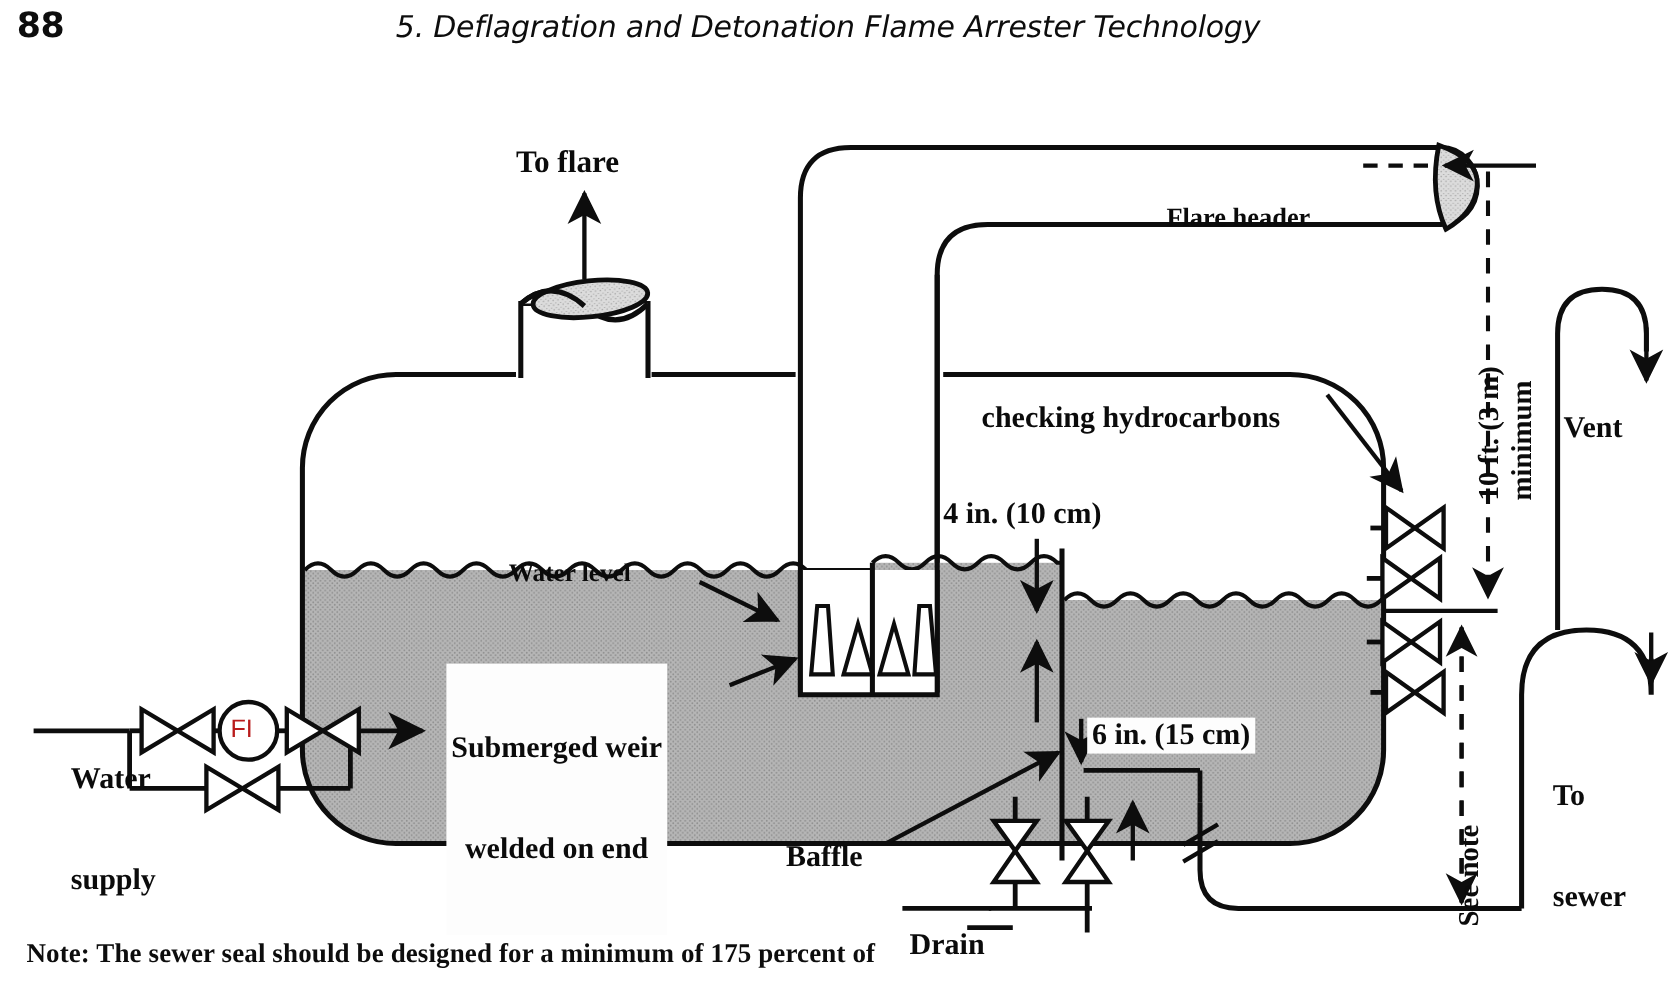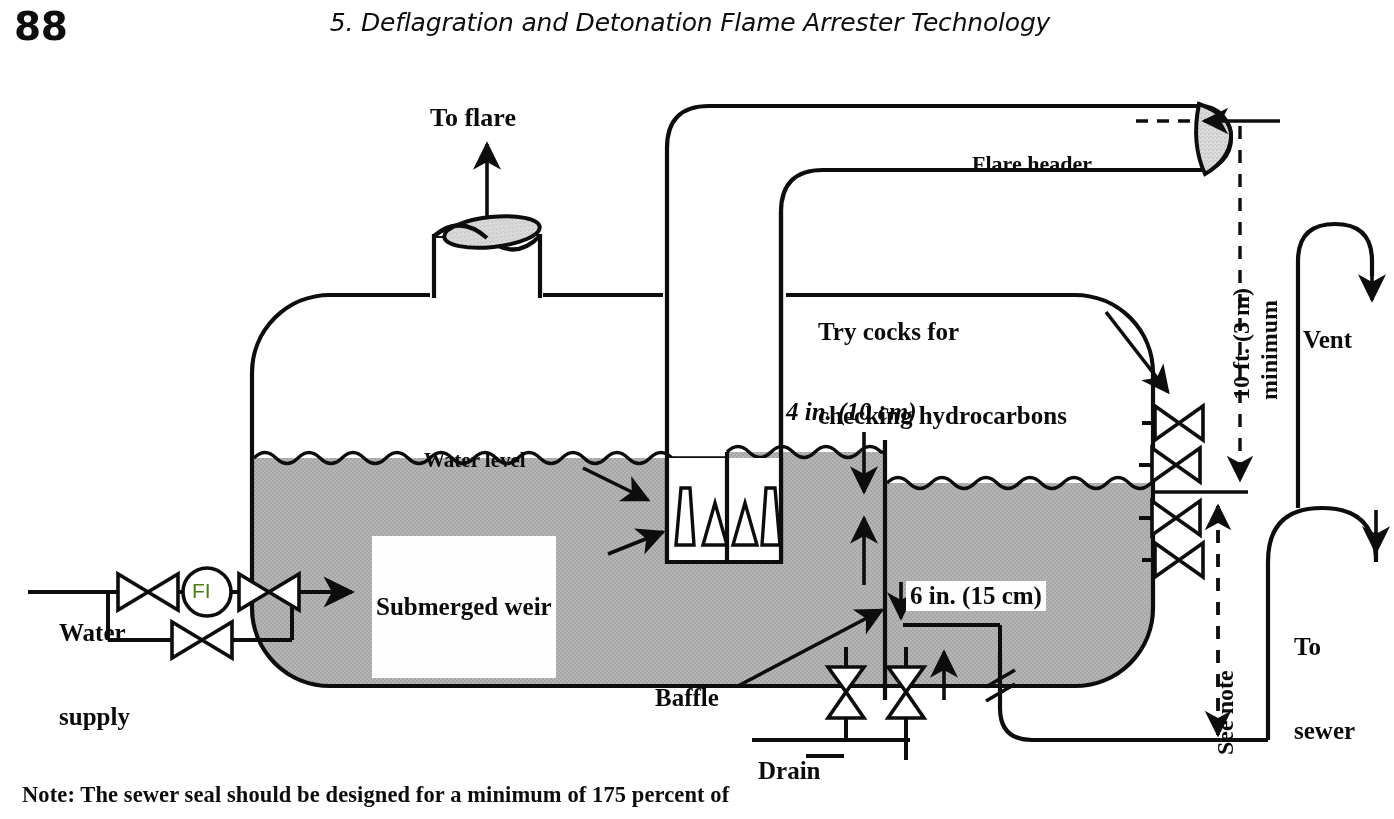--- a/index.html
+++ b/index.html
@@ -15,37 +15,37 @@
   }
   #page {
     position: absolute; inset: 0;
     width: 1394px; height: 819px;
   }
   .hdr-page-num {
     position: absolute;
     left: 14px; top: 4px;
     font-family: "DejaVu Sans", sans-serif;
     font-weight: 700;
-    font-size: 39px;
+    font-size: 29px;
     letter-spacing: -0.5px;
   }
   .hdr-title {
     position: absolute;
     left: 0; top: 8px;
     width: 1380px;
     text-align: center;
     font-family: "DejaVu Sans", sans-serif;
     font-style: italic;
     font-size: 25px;
     font-weight: 400;
     letter-spacing: -0.2px;
   }
   #figure {
     position: absolute;
-    left: 0; top: 40px;
+    left: 0; top: 57px;
     width: 1108px; height: 720px;
   }
   svg.fig { display:block; }
 
   .note {
     position: absolute;
     left: 22px; top: 782px;
     font-family: Liberation Serif, serif;
     font-weight: 700;
     font-size: 22.5px;
@@ -66,21 +66,21 @@
     background: #fdfdfd;
     padding: 1px 4px;
   }
   .vert {
     transform-origin: 0 0;
     transform: rotate(-90deg);
   }
   .t-toflare   { left: 430px;  top: 63px;  font-size: 26px; }
   .t-flarehdr  { left: 972px;  top: 112px; font-size: 22px; }
   .t-trycocks  { left: 818px;  top: 222px; font-size: 25px; }
-  .t-4in       { left: 786px;  top: 358px; font-size: 25px; font-style: italic; }
+  .t-4in       { left: 786px;  top: 358px; font-size: 25px; }
   .t-waterlvl  { left: 424px;  top: 409px; font-size: 21px; }
   .t-weir      { left: 372px;  top: 496px; font-size: 25px; text-align:center; }
   .t-6in       { left: 906px;  top: 541px; font-size: 25px; }
   .t-baffle    { left: 655px;  top: 644px; font-size: 25px; }
   .t-drain     { left: 758px;  top: 717px; font-size: 25px; }
   .t-water-sup { left: 22px;   top: 523px; font-size: 25px; margin-left: 37px; }
   .t-vent      { left: 1303px; top: 286px; font-size: 25px; }
   .t-sewer     { left: 1294px; top: 537px; font-size: 25px; }
   .t-10ft      { left: 1228px; top: 360px; font-size: 24px; }
   .t-10ft2     { left: 1256px; top: 360px; font-size: 24px; }
@@ -321,29 +321,29 @@
       <line x1="583" y1="428" x2="648" y2="460" stroke="#0d0d0d" stroke-width="3.6" marker-end="url(#arrow)"></line>
       <line x1="608" y1="514" x2="663" y2="492" stroke="#0d0d0d" stroke-width="3.6" marker-end="url(#arrow)"></line>
       <line x1="738" y1="646" x2="882" y2="570" stroke="#0d0d0d" stroke-width="3.6" marker-end="url(#arrow)"></line>
       <line x1="806" y1="716" x2="844" y2="716" stroke="#0d0d0d" stroke-width="4"></line>
     </svg>
 
     <div class="lbl t-toflare">To flare</div>
     <div class="lbl t-flarehdr">Flare header</div>
 
     <div class="lbl t-trycocks">
-      <div>Try cocks for</div>
       <div>checking hydrocarbons</div>
     </div>
 
     <div class="lbl t-4in">4 in. (10 cm)</div>
     <div class="lbl t-waterlvl">Water level</div>
 
     <div class="lbl boxed t-weir">
       <div>Submerged weir</div>
+      <div>welded on end</div>
     </div>
 
     <div class="lbl boxed t-6in">6 in. (15 cm)</div>
     <div class="lbl t-baffle">Baffle</div>
     <div class="lbl t-drain">Drain</div>
 
     <div class="lbl t-water-sup">
       <div>Water</div>
       <div>supply</div>
     </div>
@@ -352,18 +352,18 @@
 
     <div class="lbl t-sewer">
       <div>To</div>
       <div>sewer</div>
     </div>
 
     <div class="lbl vert t-10ft">10 ft. (3 m)</div>
     <div class="lbl vert t-10ft2">minimum</div>
     <div class="lbl vert t-seenote">See note</div>
 
-    <div style="position:absolute;left:192px;top:539px;font-family:'Liberation Sans',sans-serif;font-size:21px;color:#4d7c0f;">FI</div>
+    <div style="position:absolute;left:192px;top:539px;font-family:'Liberation Sans',sans-serif;font-size:21px;color:#b91c1c;">FI</div>
   </div>
 
   <div class="note">Note: The sewer seal should be designed for a minimum of 175 percent of</div>
 
 </div>
 
 </body></html>

